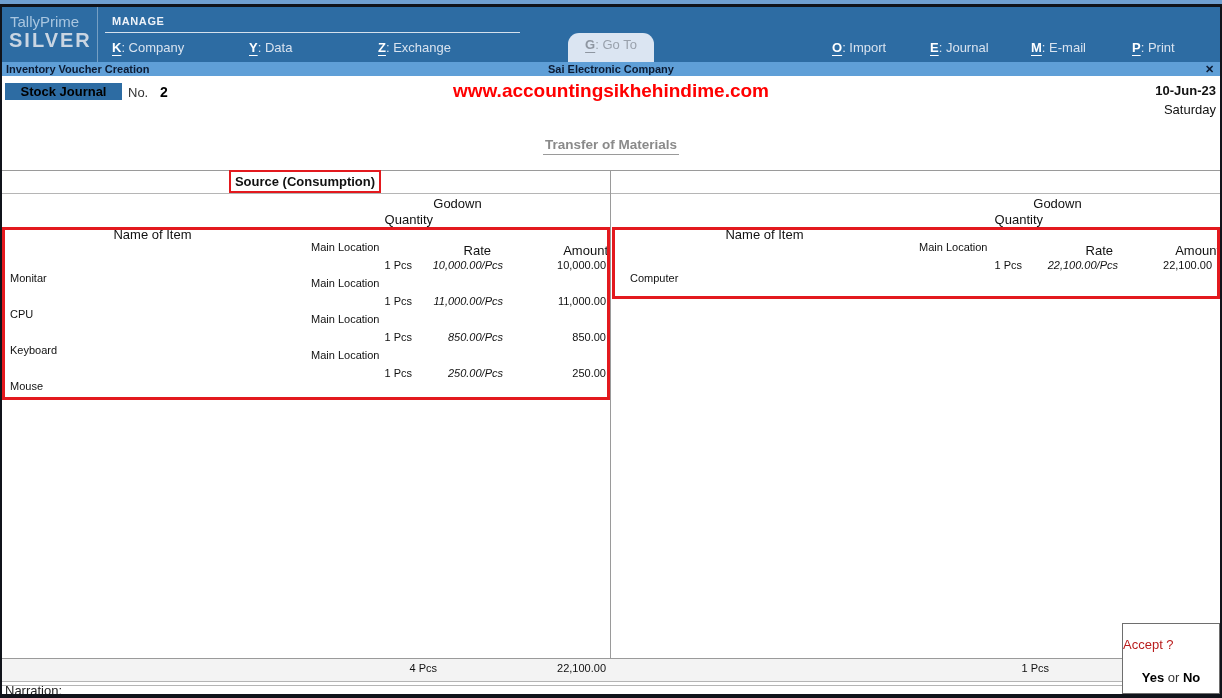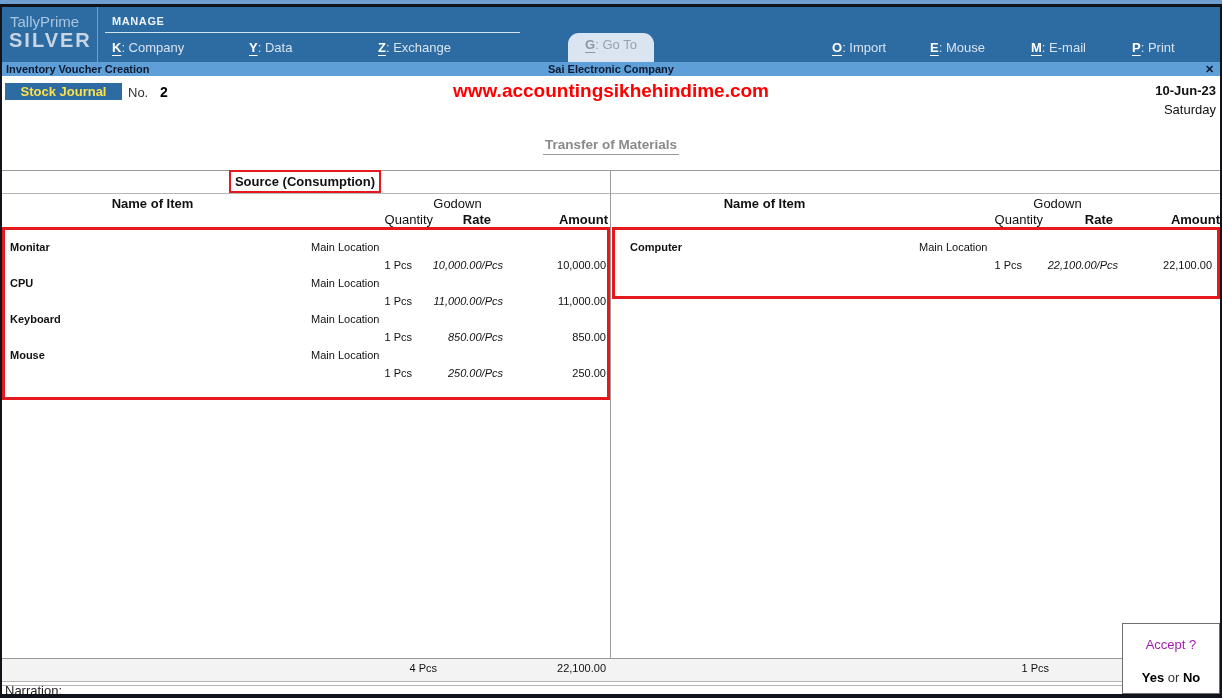--- a/index.html
+++ b/index.html
@@ -23,46 +23,46 @@
   .mkey{color:#ffffff;font-weight:bold;text-decoration:underline;text-underline-offset:3px;}
   .goto-btn{left:568px;top:33px;width:86px;height:40px;background:#dbe5f2;border-radius:11px;
             text-align:center;line-height:24px;font-size:13px;color:#99a1ac;}
   .goto-btn .gkey{color:#8e96a1;font-weight:bold;text-decoration:underline;text-underline-offset:3px;}
   
   .titlebar{left:2px;top:62px;width:1218px;height:14px;background:#5f9fd7;}
   .tb-text{top:62px;font-size:11px;font-weight:bold;color:#0c1b33;line-height:14px;}
   .tb-center{left:0;width:1222px;text-align:center;}
   .close-x{left:1205px;top:62px;font-size:11px;font-weight:bold;color:#0c1b33;line-height:14px;cursor:pointer;}
   
-  .badge{left:5px;top:83px;width:117px;height:17px;background:#2d6ca3;color:#fde047;
+  .badge{left:5px;top:83px;width:117px;height:17px;background:#2d6ca3;color:#000000;
          font-size:13px;font-weight:bold;text-align:center;line-height:17px;}
   .no-label{left:128px;top:85px;font-size:13px;color:#333;}
   .no-value{left:160px;top:84px;font-size:14px;font-weight:bold;color:#000;}
   .website{left:0;top:80px;width:1222px;text-align:center;font-size:19px;font-weight:bold;color:#ff0000;}
   .vdate{right:6px;top:83px;font-size:13px;font-weight:bold;color:#111;}
   .vday{right:6px;top:102px;font-size:13px;color:#111;}
   .heading-wrap{left:0;top:135px;width:1222px;text-align:center;}
   .heading{display:inline-block;font-size:13.5px;font-weight:bold;color:#8a8a8a;
            border-bottom:1px solid #9a9a9a;padding:0 2px 2px 2px;}
   
   .hline{height:1px;background:#9a9a9a;}
   .hline-light{height:1px;background:#b5b5b5;}
   .vdiv{left:610px;top:170px;width:1px;height:512px;background:#9a9a9a;}
   .red-box{border:2px solid #e3191e;background:transparent;z-index:5;}
   .panel-title{font-size:13px;font-weight:bold;color:#111;text-align:center;}
   .colhdr{font-size:13px;color:#111;}
-  .b{font-weight:bold;}
+  .b{font-weight:normal;margin-top:31px;}
   .cell{font-size:11px;color:#111;}
   .it{font-style:italic;}
   .totband{left:0;top:659px;width:1222px;height:22px;background:#f3f3f3;}
   .narr{left:5px;top:683px;font-size:13px;color:#222;z-index:15;}
   
   .accept{left:1122px;top:623px;width:98px;height:71px;background:#fff;border:1px solid #6e6e6e;
           z-index:25;box-sizing:border-box;}
-  .accept-title{position:absolute;left:0;top:13px;width:100%;text-align:center;font-size:13px;color:#a21caf;}
+  .accept-title{position:absolute;left:0;top:13px;width:100%;text-align:left;font-size:13px;color:#b91c1c;}
   .accept-row{position:absolute;left:0;bottom:8px;width:100%;text-align:center;font-size:13px;color:#333;}
   .yn{color:#000000;font-weight:bold;cursor:pointer;}
 </style>
 </head>
 <body>
 
 <div class="screen">
 
   <div class="abs top-strip"></div>
   <div class="abs top-black"></div>
@@ -86,21 +86,21 @@
   </div>
 
   <div class="abs goto-btn">
     <span class="gkey">G</span><span>: Go To</span>
   </div>
 
   <div class="abs menuitem" style="left:832px;">
     <span class="mkey">O</span><span>: Import</span>
   </div>
   <div class="abs menuitem" style="left:930px;">
-    <span class="mkey">E</span><span>: Mouse</span>
+    <span class="mkey">E</span><span>: Journal</span>
   </div>
   <div class="abs menuitem" style="left:1031px;">
     <span class="mkey">M</span><span>: E-mail</span>
   </div>
   <div class="abs menuitem" style="left:1132px;">
     <span class="mkey">P</span><span>: Print</span>
   </div>
 
   <div class="abs titlebar"></div>
   <div class="abs tb-text" style="left:6px;">Inventory Voucher Creation</div>

